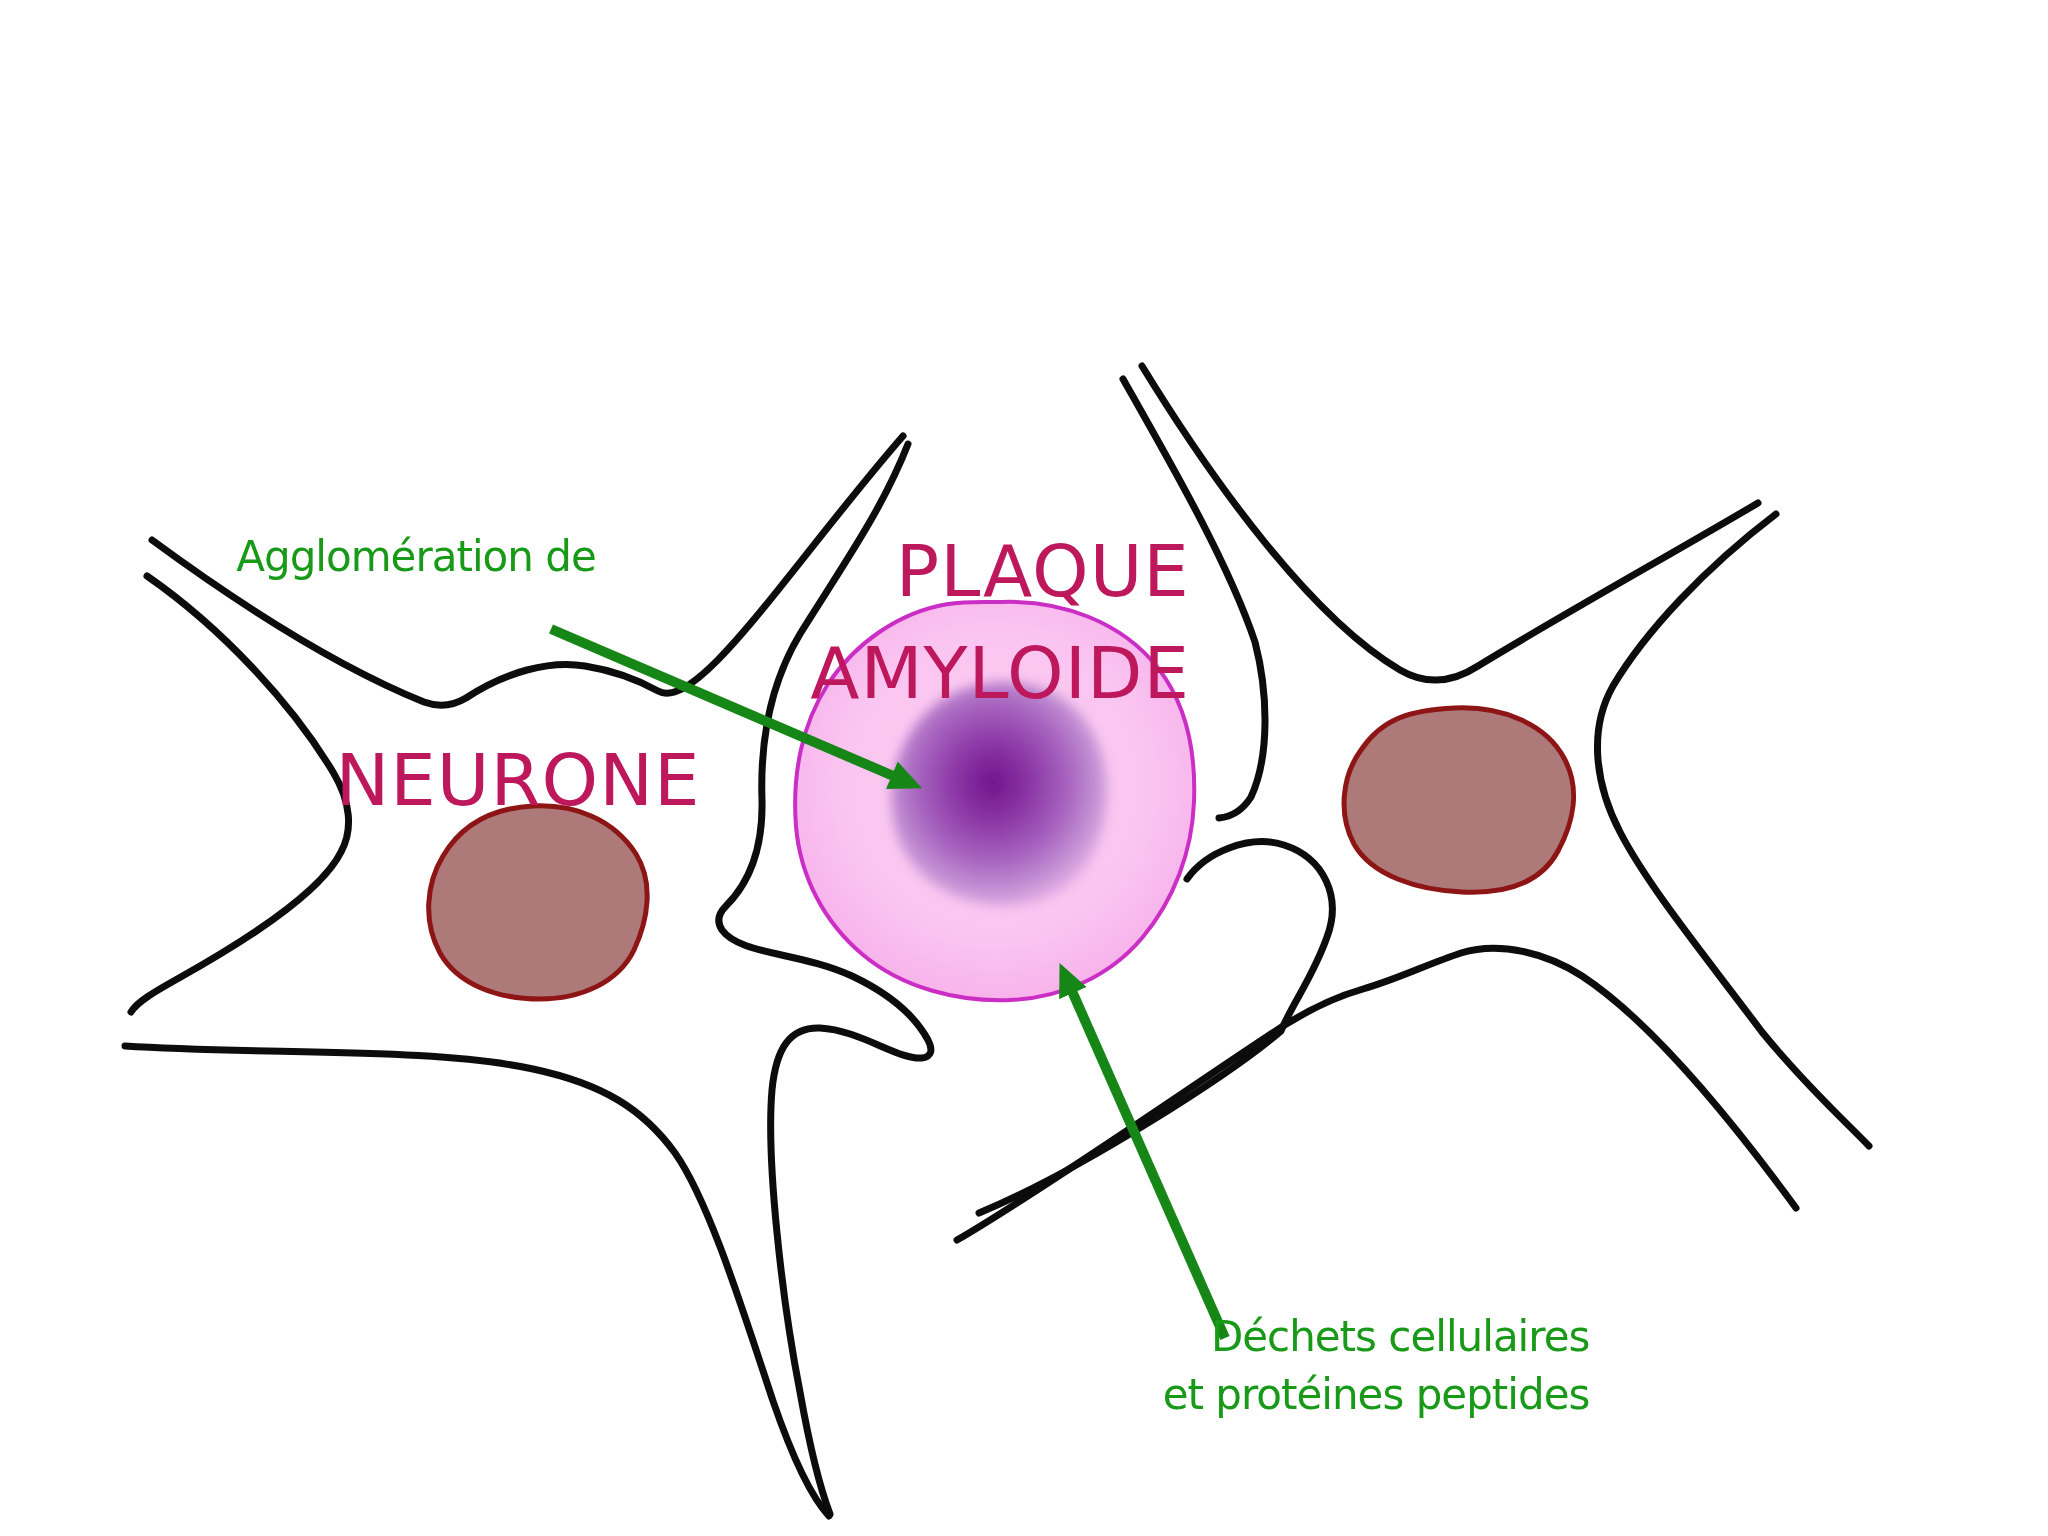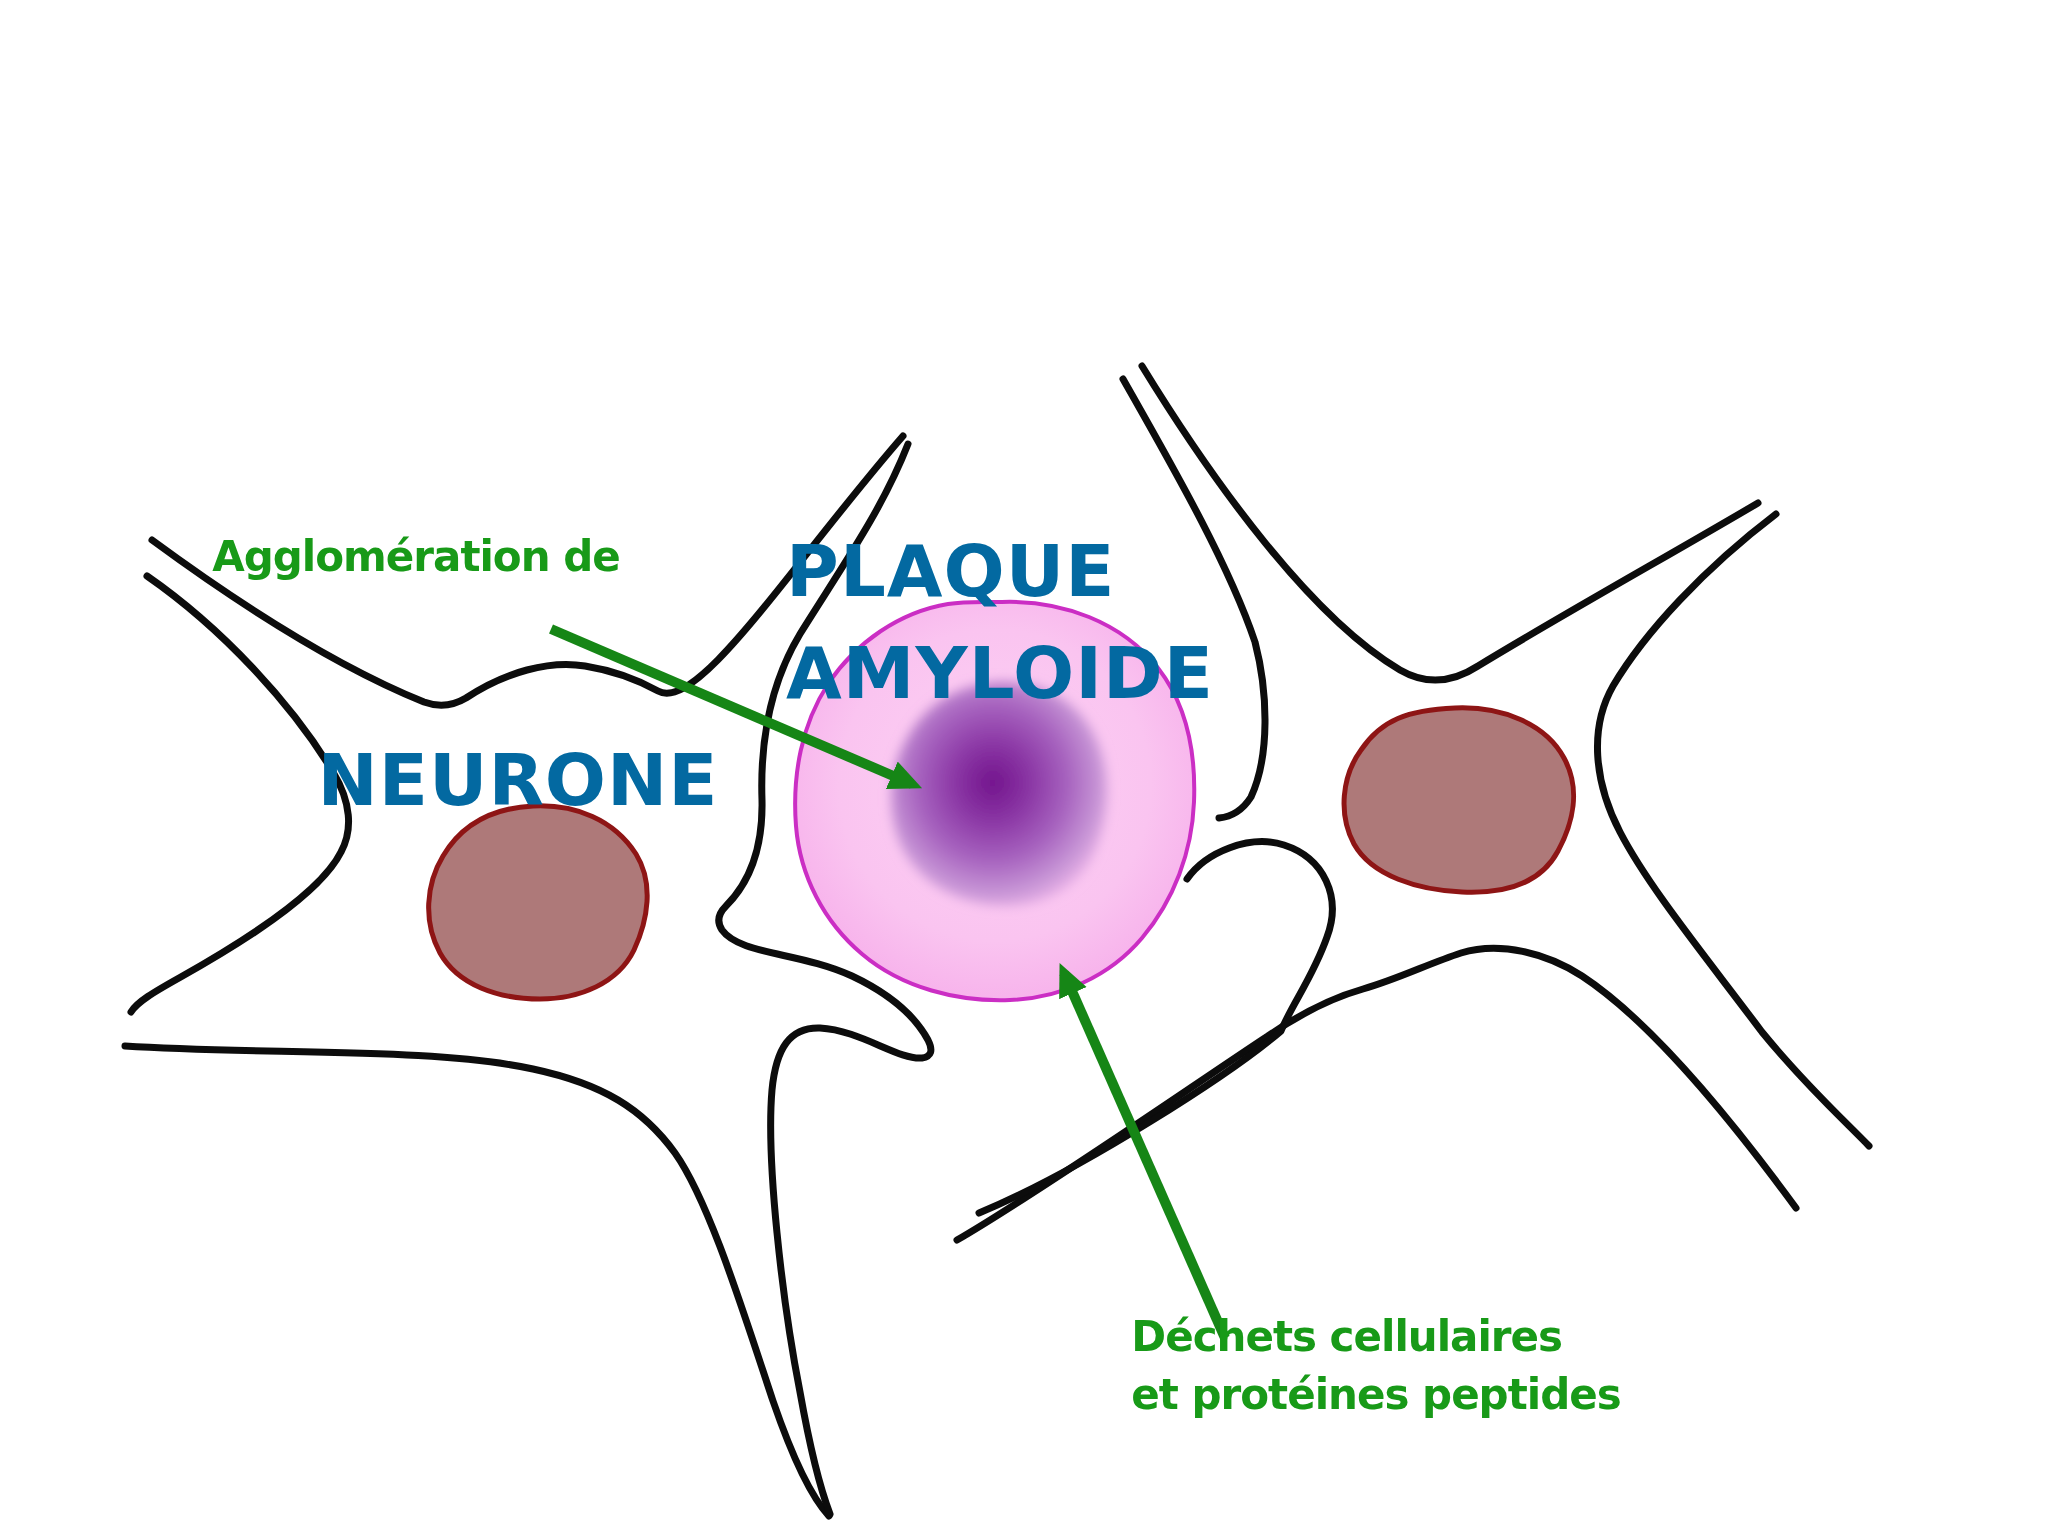--- a/index.html
+++ b/index.html
@@ -7,28 +7,28 @@
     position:relative;
     width:2048px; height:1536px;
     background:#ffffff;
     overflow:hidden;
     font-family:"DejaVu Sans", sans-serif;
   }
   .stage svg { position:absolute; left:0; top:0; }
   .lbl {
     position:absolute;
     transform:translateX(-50%);
-    text-align:left;
-    font-weight:bold;
+    text-align:right;
+    font-weight:normal;
     white-space:nowrap;
     line-height:1.38;
     user-select:none;
   }
   .lbl.green { color:#189a18; font-size:42px; letter-spacing:-1px; }
-  .lbl.red   { color:#0369a1; font-size:72px; letter-spacing:1px; line-height:1.42; }
+  .lbl.red   { color:#be185d; font-size:72px; letter-spacing:1px; line-height:1.42; }
   .lbl.red.single { line-height:1; }
 </style>
 </head>
 <body>
 
 <div class="stage">
 
   <svg width="2048" height="1536" viewBox="0 0 2048 1536">
     <defs>
       <radialGradient id="plaqueGrad" cx="50%" cy="46%" r="60%">

